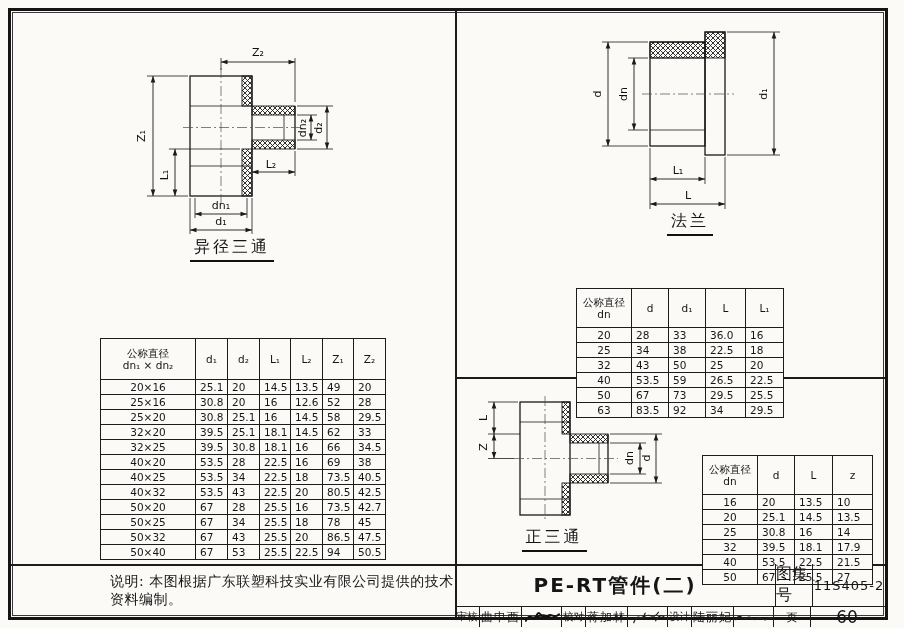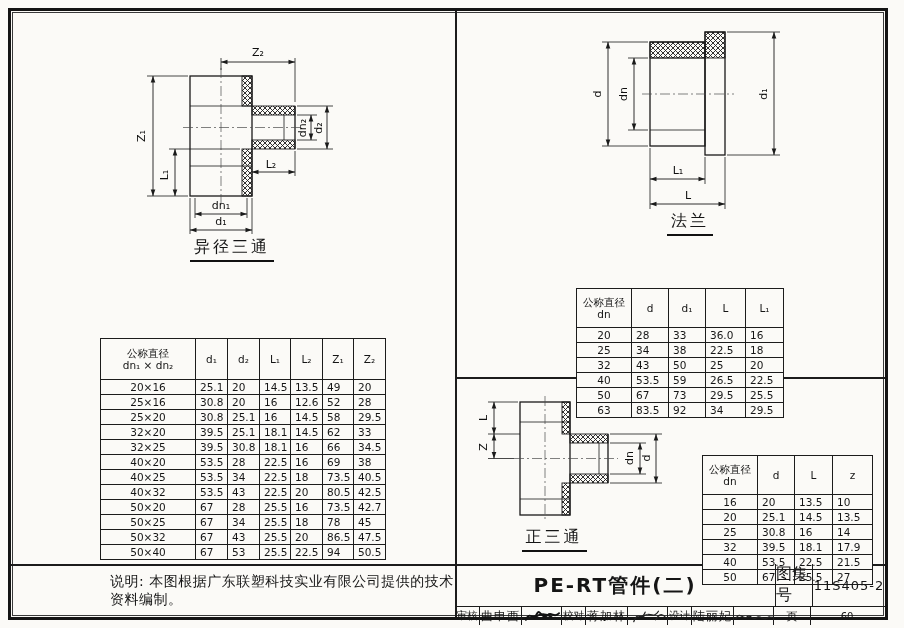--- a/index.html
+++ b/index.html
@@ -29,21 +29,21 @@
   .tblock{position:absolute;left:455px;top:564px;width:430px;height:53px;display:flex;flex-direction:column;box-sizing:border-box;}
   .tb-row1{display:flex;height:49px;border-bottom:1px solid #1c1c1c;box-sizing:border-box;}
   .tb-row2{display:flex;flex:1;}
   .tb-cell{display:flex;align-items:center;justify-content:center;box-sizing:border-box;border-left:1px solid #1c1c1c;}
   .tb-cell:first-child{border-left:none;}
   .tb-title{flex:1;font-size:20px;font-weight:bold;letter-spacing:2px;}
   .w37{width:37px;} .w73{width:73px;}
   .lab{width:24px;font-size:10.5px;} .nam{width:42px;font-size:12px;letter-spacing:1px;} .sig{width:40px;}
   .sig:last-of-type{width:42px;}
   .atlasno{font-size:13px;letter-spacing:1px;}
-  .pgno{font-size:10px;}
+  .pgno{font-size:17px;}
 </style>
 </head>
 <body>
 
 <div class="page">
   <div class="frame">
     <div class="frame-inner"></div>
   </div>
 
   <div class="vline" style="left:455px;top:11px;width:1.5px;height:606px;"></div>

